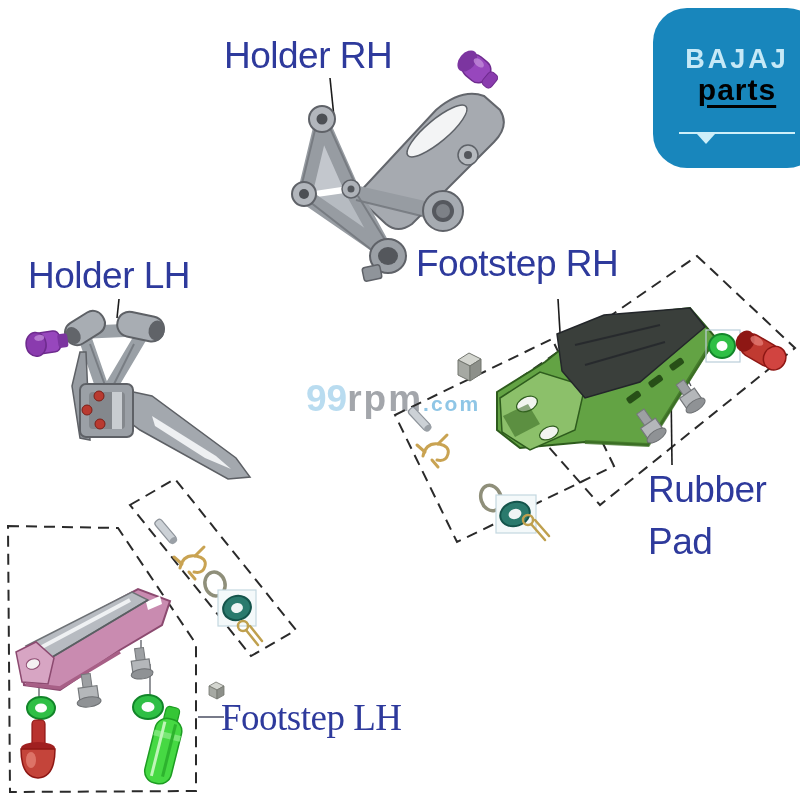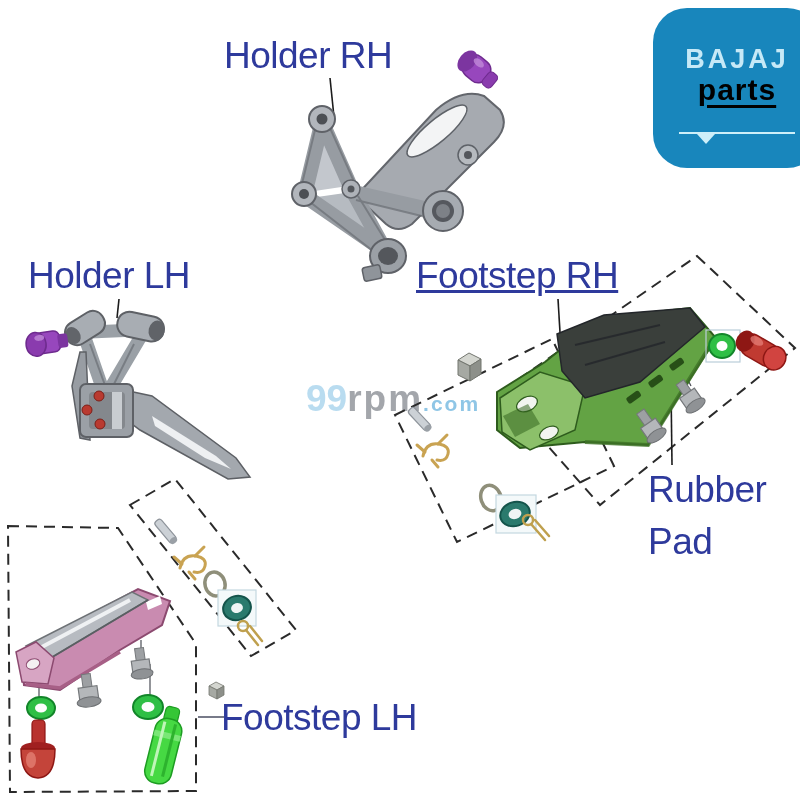--- a/index.html
+++ b/index.html
@@ -36,23 +36,23 @@
   .watermark .wm-suffix{font-size:21px;color:var(--watermark-light);letter-spacing:2px;text-align:center;}
   .dashbox{fill:none;stroke:var(--dash-color);stroke-width:2;stroke-dasharray:11 7;}
   .leader{stroke:#1c1c1c;stroke-width:1.6;fill:none;}
   .thinlead{stroke:#4a4d55;stroke-width:1.2;fill:none;}
 </style>
 </head>
 <body>
 
 <div class="part-label" style="left:224px;top:30px;text-align:center;">Holder RH</div>
 <div class="part-label" style="left:28px;top:250px;">Holder LH</div>
-<div class="part-label" style="left:416px;top:250px;text-decoration:underline;">Footstep RH</div>
+<div class="part-label" style="left:416px;top:238px;">Footstep RH</div>
 <div class="part-label wraplabel" style="left:648px;top:464px;">Rubber Pad</div>
-<div class="part-label" style="left:221px;top:692px;">Footstep LH</div>
+<div class="part-label" style="left:221px;top:692px;font-family:Liberation Serif, serif;">Footstep LH</div>
 
 <div class="logo">
   <div class="brand">BAJAJ</div>
   <div class="partsword">parts</div>
   <div class="rule"></div>
   <div class="arrow"></div>
 </div>
 
 <div class="watermark">
   <span class="wm-main1">99</span><span class="wm-main2">rpm</span><span class="wm-suffix">.com</span>

